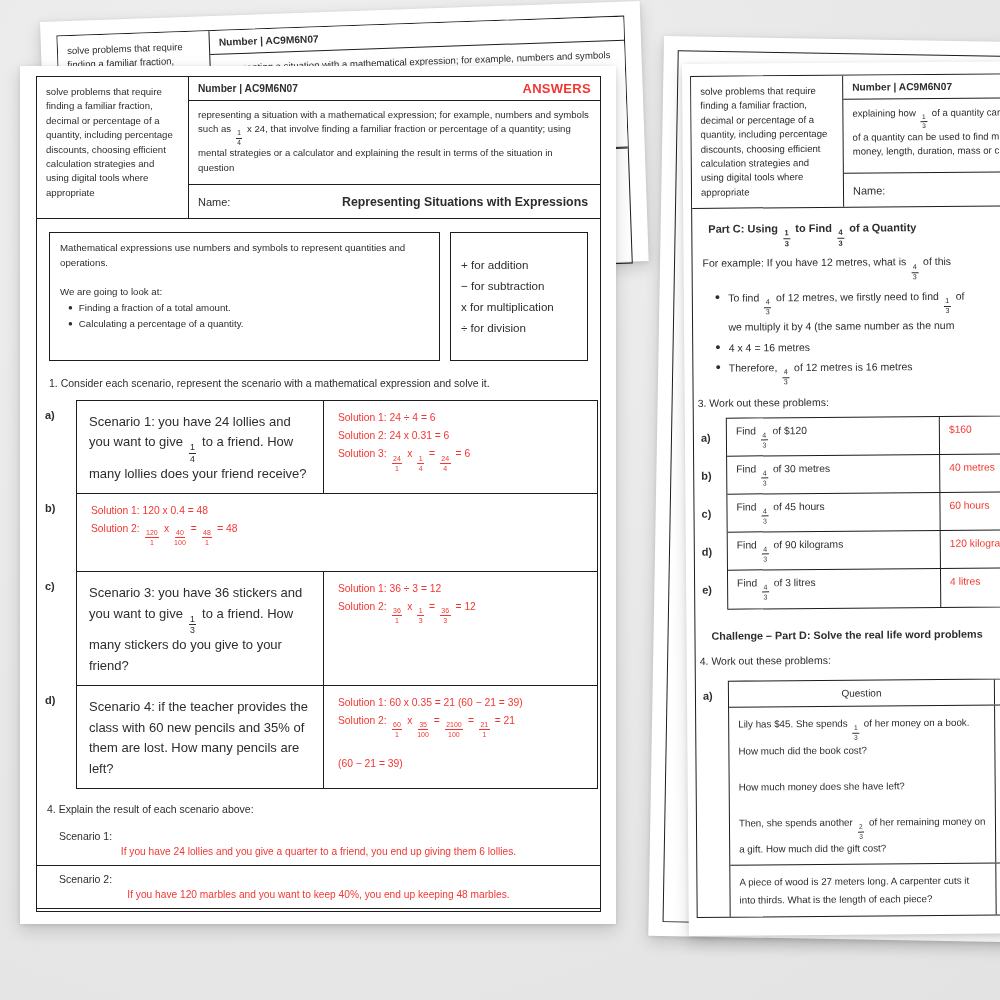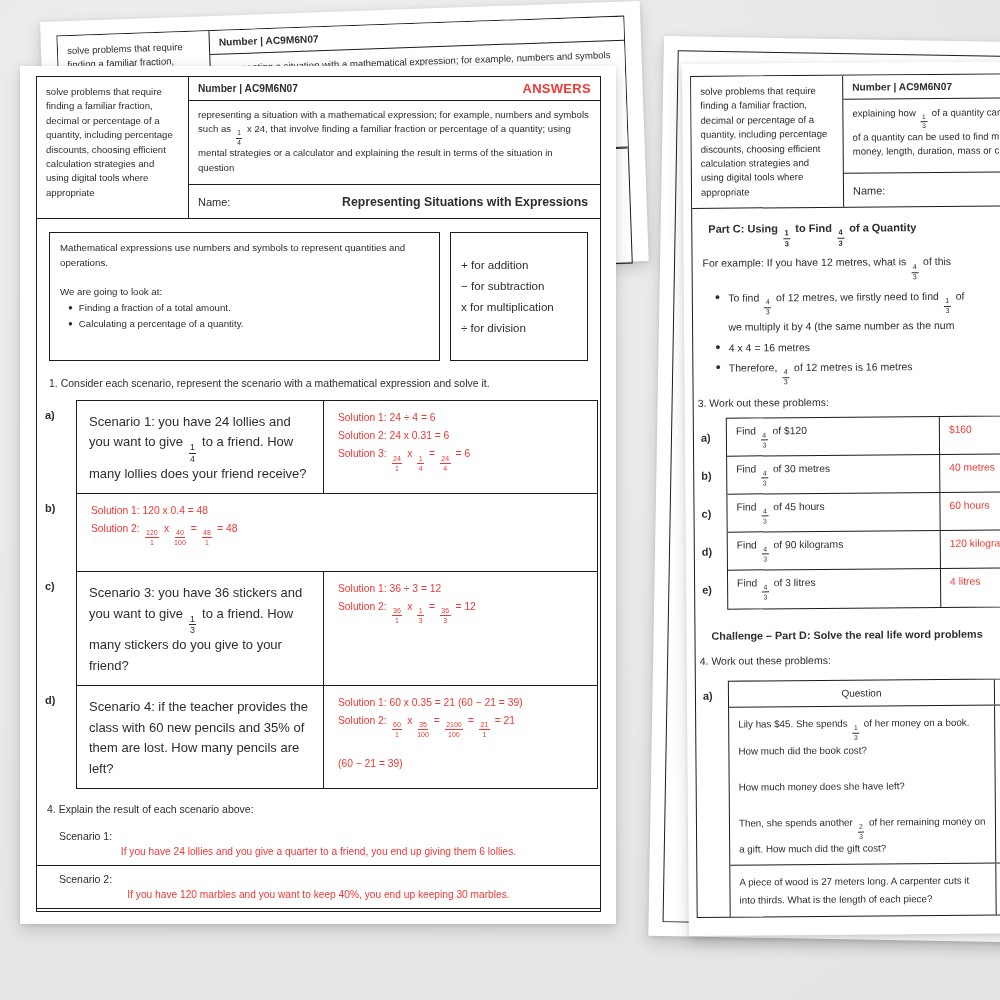--- a/index.html
+++ b/index.html
@@ -245,21 +245,21 @@
       </div>
 
       <div class="q-heading" style="margin-top:14px;margin-left:10px;margin-bottom:8px">4. Explain the result of each scenario above:</div>
 
       <div class="ex-row">
         <div class="ex-label">Scenario 1:</div>
         <div class="ex-answer">If you have 24 lollies and you give a quarter to a friend, you end up giving them 6 lollies.</div>
       </div>
       <div class="ex-row">
         <div class="ex-label">Scenario 2:</div>
-        <div class="ex-answer">If you have 120 marbles and you want to keep 40%, you end up keeping 30 marbles.</div>
+        <div class="ex-answer">If you have 120 marbles and you want to keep 40%, you end up keeping 48 marbles.</div>
       </div>
       <div class="ex-row">
         <div class="ex-label">Scenario 3:</div>
         <div class="ex-answer">If you have 36 stickers and you want to give a third to a friend, you end up giving 12 stickers.</div>
       </div>
       <div class="ex-row">
         <div class="ex-label">Scenario 4:</div>
       </div>
 
     </div>

